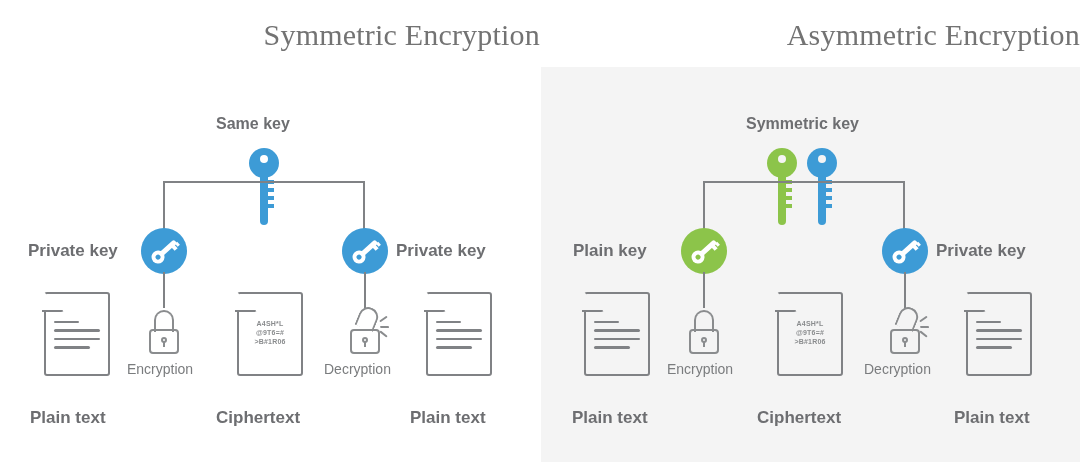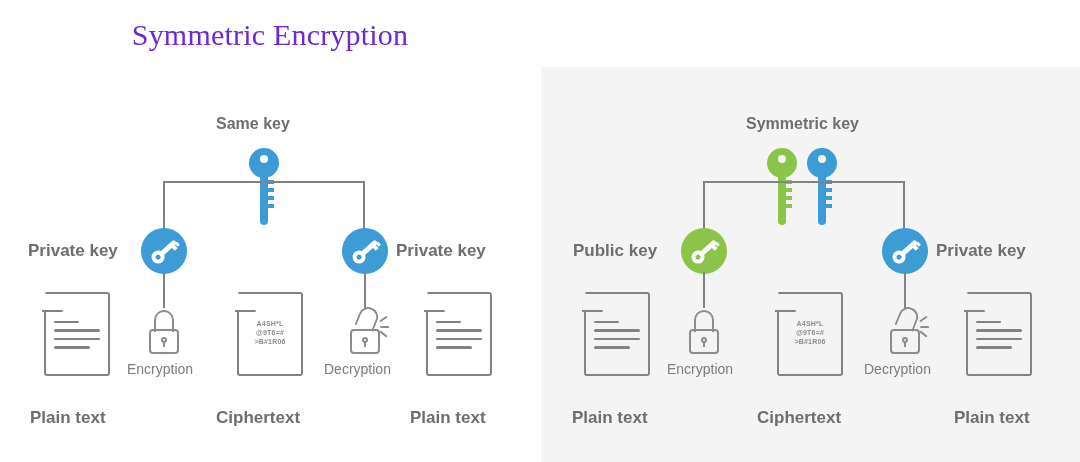--- a/index.html
+++ b/index.html
@@ -16,23 +16,23 @@
   .panel{position:absolute;top:0;width:540px;height:462px;}
   .panel-left{left:0;background:#ffffff;}
   .panel-right{left:540px;background:#ffffff;}
   .panel-right .panel-bg{
     position:absolute;left:1px;top:67px;width:539px;height:395px;
     background:#f4f4f4;
   }
 
   .panel-title{
     position:absolute;top:18px;left:0;width:540px;
-    text-align:center;
+    text-align:right;
     font-family:"Liberation Serif", serif;
-    font-size:30px;font-weight:400;color:#6d28d9;
+    font-size:30px;font-weight:400;color:#737373;
     letter-spacing:.2px;
     white-space:nowrap;
   }
 
   .inner{position:absolute;left:0;top:0;width:540px;height:462px;}
 
   
   .lbl{
     position:absolute;
     font-family:"Liberation Sans", sans-serif;
@@ -258,20 +258,21 @@
         <div class="notch"></div>
       </div>
       <div class="lbl lbl-bottom" style="left:410px;top:408px;">Plain text</div>
 
     </div>
   </div>
 
   <div class="panel panel-right">
     <div class="panel-bg"></div>
 
+    <div class="panel-title">Asymmetric Encryption</div>
 
     <div class="inner">
 
       <div class="lbl lbl-top" style="left:206px;top:115px;">Symmetric key</div>
 
       <div class="keyicon" style="left:227px;top:148px;width:40px;height:80px;">
         <div class="head" style="background:#8cc44a;"></div>
         <div class="eye" style="background:#f4f4f4;"></div>
         <div class="shaft" style="background:#8cc44a;"></div>
         <div class="tooth" style="top:32px;background:#8cc44a;"></div>
@@ -296,21 +297,21 @@
 
       <div class="badge" style="left:141px;top:228px;background:#8cc44a;">
         <div class="bkey">
           <div class="bring"></div>
           <div class="bhole" style="background:#8cc44a;"></div>
           <div class="bstem"></div>
           <div class="bt1"></div>
           <div class="bt2"></div>
         </div>
       </div>
-      <div class="lbl lbl-key" style="left:33px;top:241px;">Public key</div>
+      <div class="lbl lbl-key" style="left:33px;top:241px;">Plain key</div>
       <div class="vline" style="left:163px;top:272px;height:36px;"></div>
 
       <div class="badge" style="left:342px;top:228px;background:#3d9bd6;">
         <div class="bkey">
           <div class="bring"></div>
           <div class="bhole" style="background:#3d9bd6;"></div>
           <div class="bstem"></div>
           <div class="bt1"></div>
           <div class="bt2"></div>
         </div>

